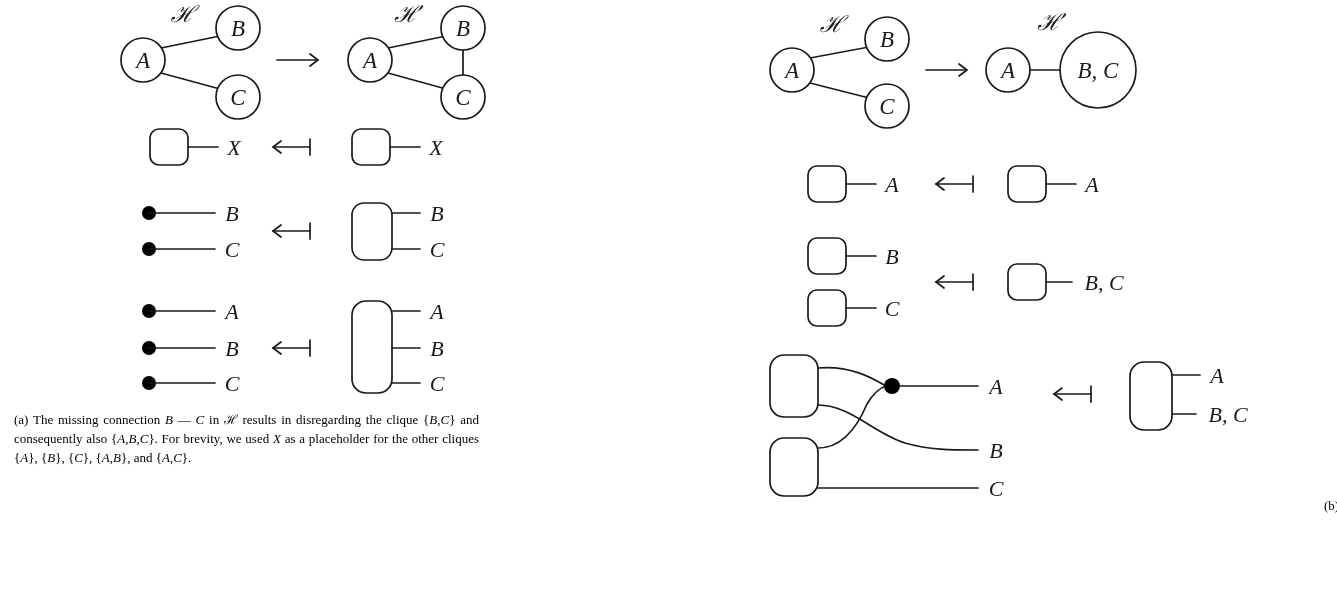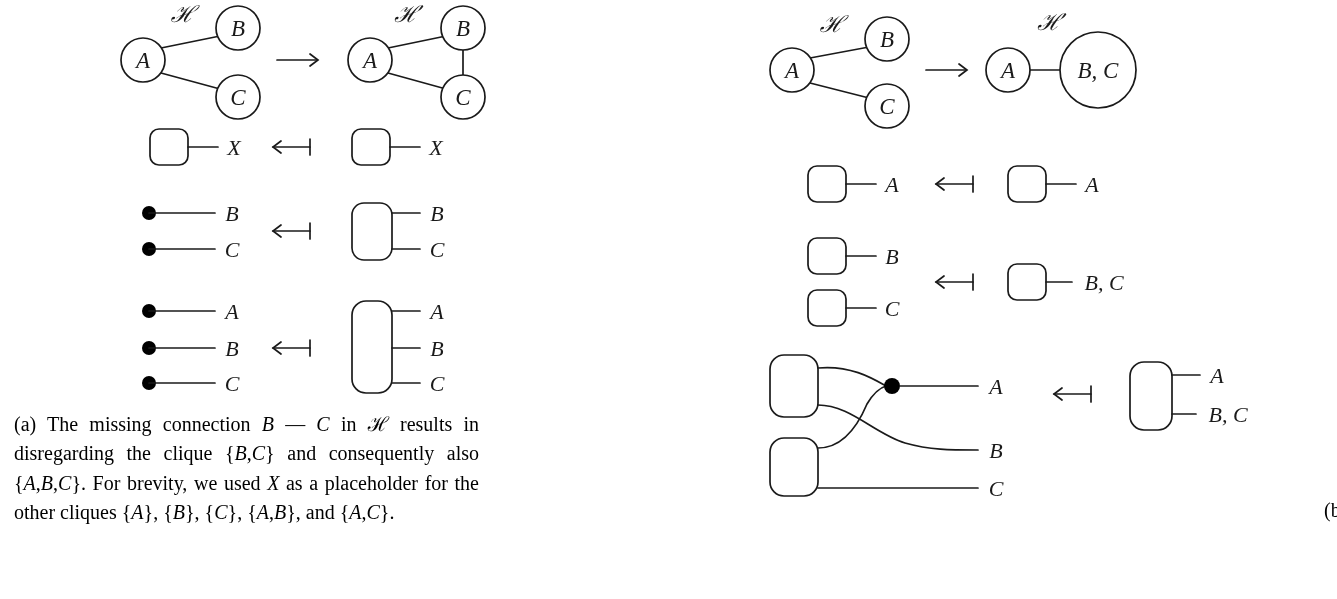--- a/index.html
+++ b/index.html
@@ -20,21 +20,21 @@
     top: 0;
   }
   #panel-a { left: 0; width: 660px; height: 599px; }
   #panel-b { left: 660px; width: 677px; height: 599px; }
 
   svg { display: block; }
 
   .caption {
     position: absolute;
     font-family: "Liberation Serif", "DejaVu Serif", serif;
-    font-size: 20px;
+    font-size: 13px;
     line-height: 1.47;
     color: #000;
     text-align: justify;
     text-justify: inter-word;
   }
   #caption-a {
     left: 14px;
     top: 410px;
     width: 465px;
   }

